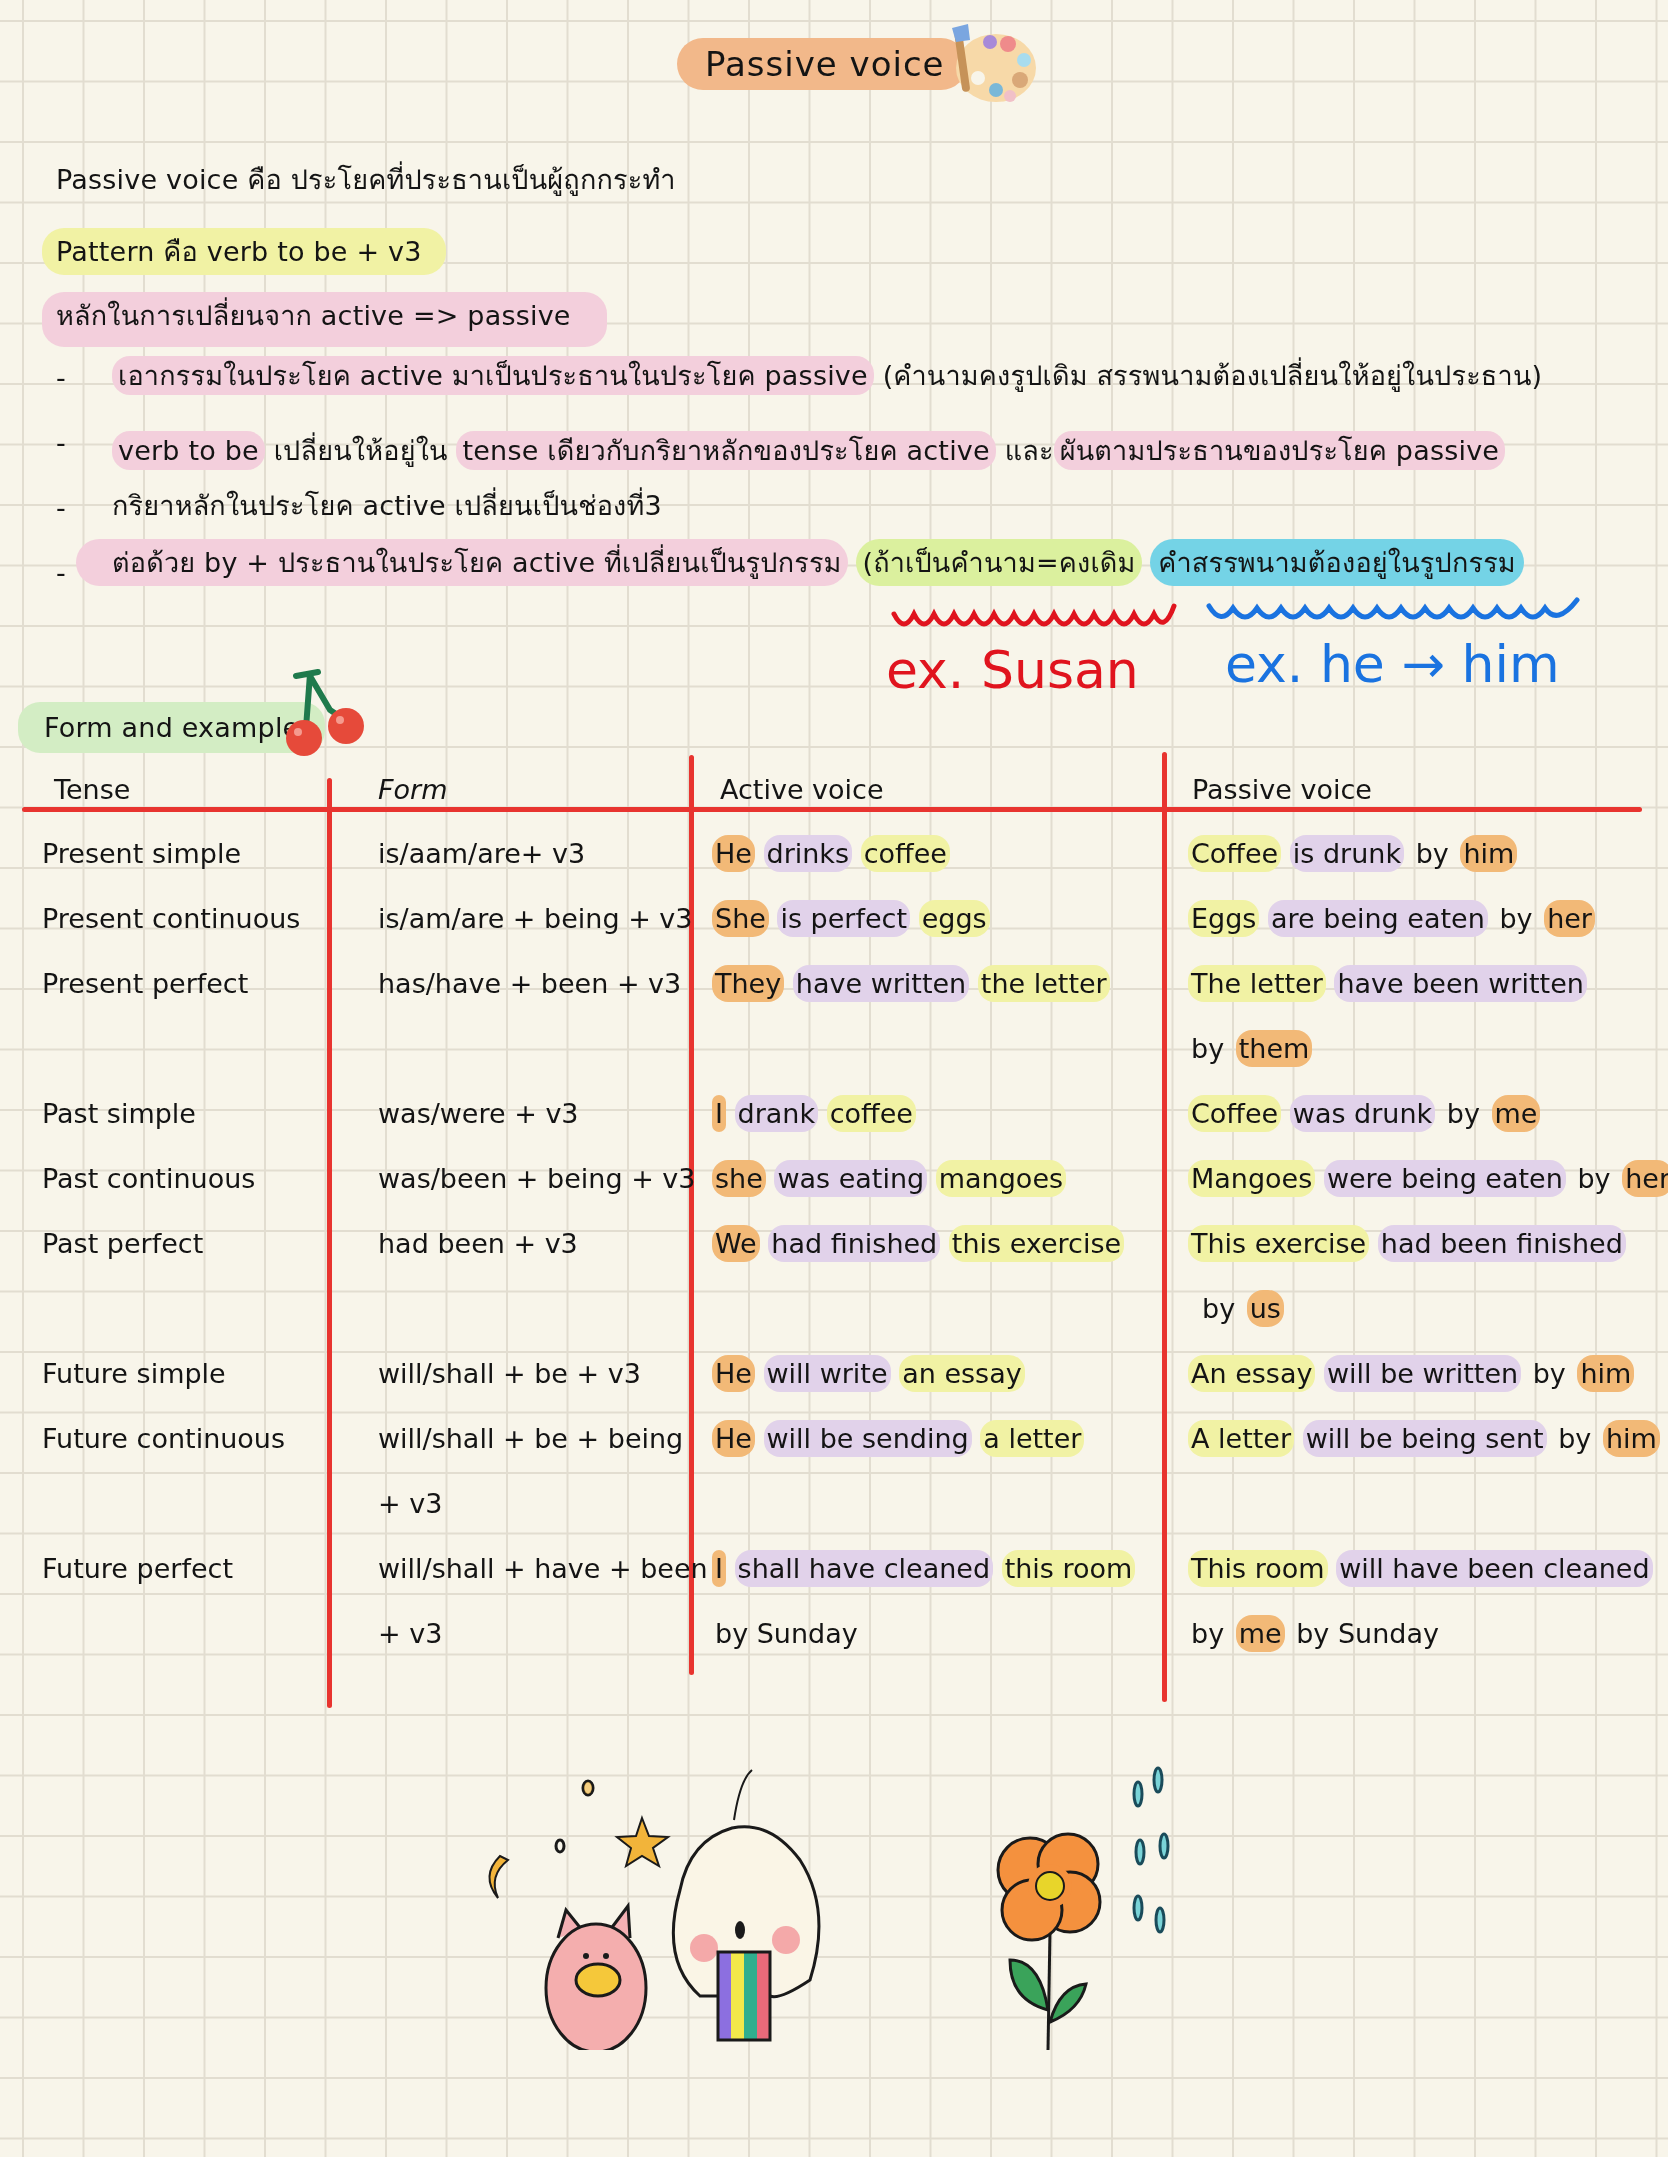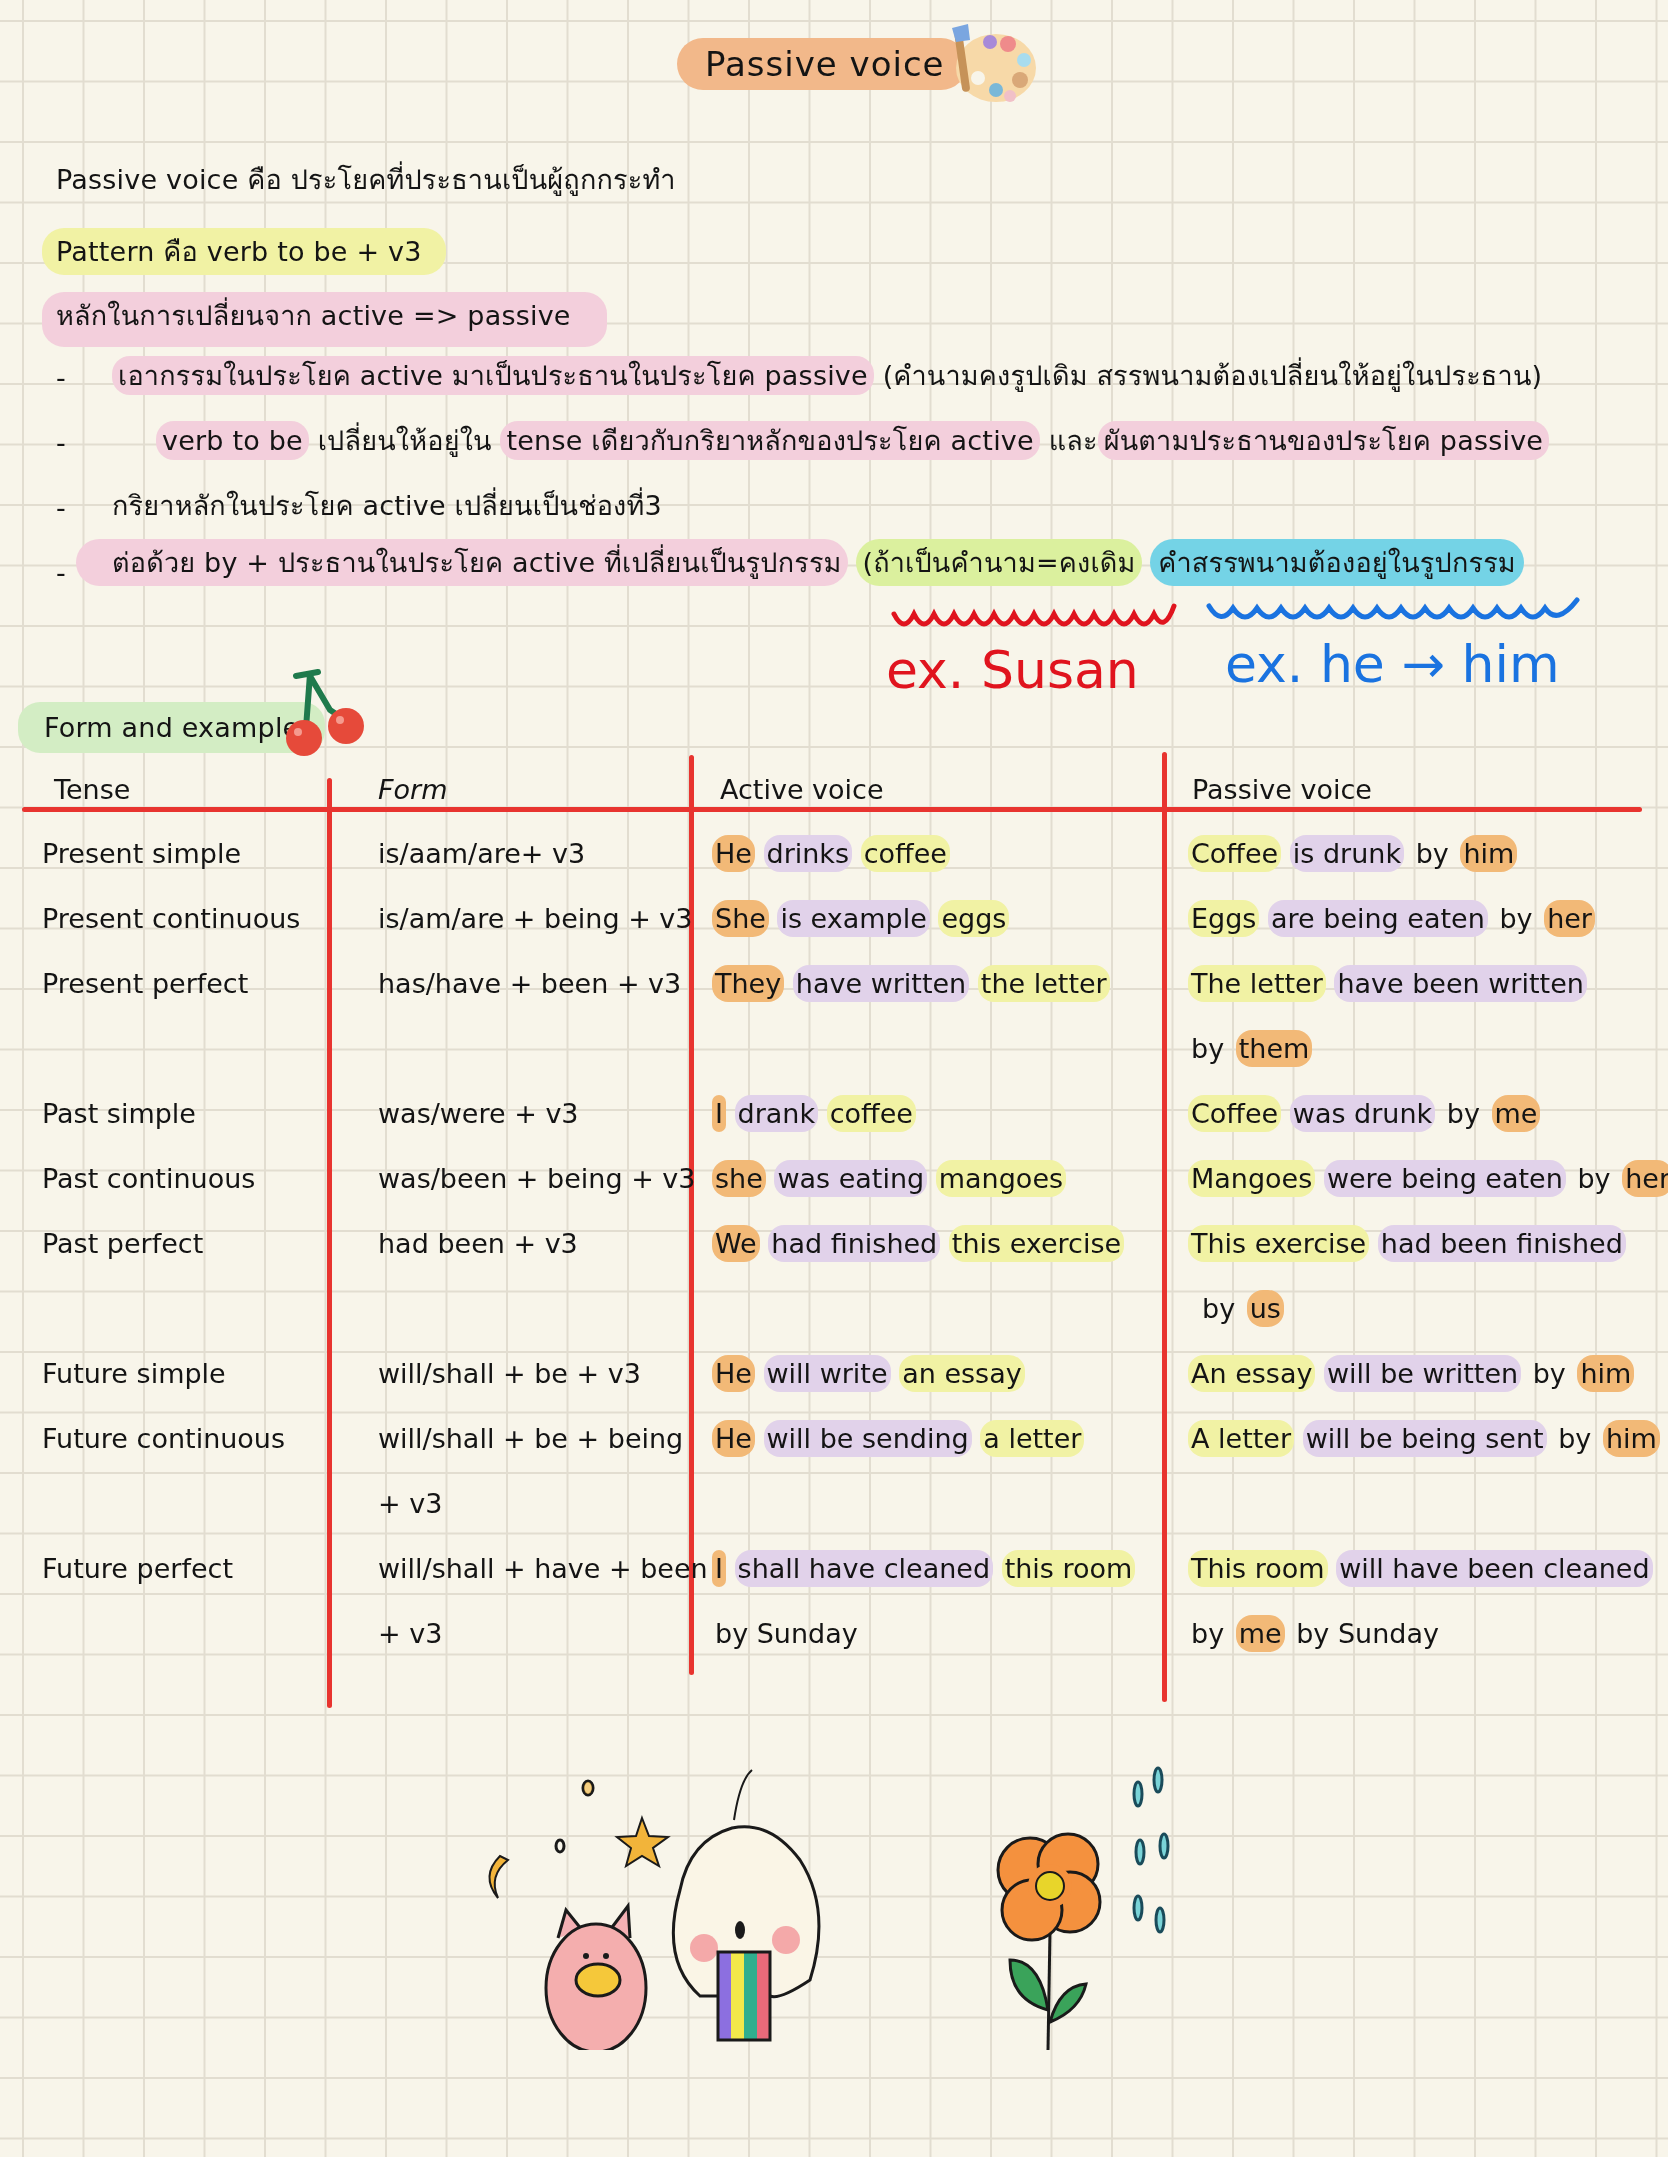--- a/index.html
+++ b/index.html
@@ -63,21 +63,21 @@
 <div class="abs txt" style="left:56px; top:166px;">Passive voice คือ ประโยคที่ประธานเป็นผู้ถูกกระทำ</div>
 <div class="abs txt hl yellow" style="left:42px; top:228px; padding:10px 24px 10px 14px;">Pattern คือ verb to be + v3</div>
 <div class="abs txt hl pink" style="left:42px; top:292px; padding:10px 36px 18px 14px;">หลักในการเปลี่ยนจาก active =&gt; passive</div>
 
 <div class="abs bullet-dash" style="left:56px; top:362px;">-</div>
 <div class="abs txt" style="left:112px; top:362px;">
   <span class="mark pink">เอากรรมในประโยค active มาเป็นประธานในประโยค passive</span><span> (คำนามคงรูปเดิม สรรพนามต้องเปลี่ยนให้อยู่ในประธาน)</span>
 </div>
 
 <div class="abs bullet-dash" style="left:56px; top:427px;">-</div>
-<div class="abs txt" style="left:112px; top:427px;margin-left:44px;">
+<div class="abs txt" style="left:112px; top:437px;">
   <span class="mark pink">verb to be</span><span> เปลี่ยนให้อยู่ใน </span><span class="mark pink">tense เดียวกับกริยาหลักของประโยค active</span><span> และ</span><span class="mark pink">ผันตามประธานของประโยค passive</span>
 </div>
 
 <div class="abs bullet-dash" style="left:56px; top:492px;">-</div>
 <div class="abs txt" style="left:112px; top:492px;">กริยาหลักในประโยค active เปลี่ยนเป็นช่องที่3</div>
 
 <div class="abs bullet-dash" style="left:56px; top:557px;">-</div>
 <div class="abs txt" style="left:76px; top:549px;">
   <span class="mark pink" style="padding:8px 6px 8px 36px; border-radius:24px;">ต่อด้วย by + ประธานในประโยค active ที่เปลี่ยนเป็นรูปกรรม</span>
   <span class="mark lime" style="padding:8px 6px; border-radius:24px;">(ถ้าเป็นคำนาม=คงเดิม</span>
@@ -112,21 +112,21 @@
 <div class="tcell" style="left:720px; top:776px;">Active voice</div>
 <div class="tcell" style="left:1192px; top:776px;">Passive voice</div>
 
 <div id="table-rows">
     <div class="tcell" style="left: 42px; top: 840px;">Present simple</div>
     <div class="tcell" style="left: 378px; top: 840px;">is/aam/are+ v3</div>
     <div class="tcell" style="left: 712px; top: 840px;"><span class="w orange">He</span> <span class="w purple">drinks</span> <span class="w yellow">coffee</span></div>
     <div class="tcell" style="left: 1188px; top: 840px;"><span class="w yellow">Coffee</span> <span class="w purple">is drunk</span> <span class="w">by</span> <span class="w orange">him</span></div>
     <div class="tcell" style="left: 42px; top: 905px;">Present continuous</div>
     <div class="tcell" style="left: 378px; top: 905px;">is/am/are + being + v3</div>
-    <div class="tcell" style="left: 712px; top: 905px;"><span class="w orange">She</span> <span class="w purple">is example</span> <span class="w yellow">eggs</span></div>
+    <div class="tcell" style="left: 712px; top: 905px;"><span class="w orange">She</span> <span class="w purple">is perfect</span> <span class="w yellow">eggs</span></div>
     <div class="tcell" style="left: 1188px; top: 905px;"><span class="w yellow">Eggs</span> <span class="w purple">are being eaten</span> <span class="w">by</span> <span class="w orange">her</span></div>
     <div class="tcell" style="left: 42px; top: 970px;">Present perfect</div>
     <div class="tcell" style="left: 378px; top: 970px;">has/have + been + v3</div>
     <div class="tcell" style="left: 712px; top: 970px;"><span class="w orange">They</span> <span class="w purple">have written</span> <span class="w yellow">the letter</span></div>
     <div class="tcell" style="left: 1188px; top: 970px;"><span class="w yellow">The letter</span> <span class="w purple">have been written</span></div>
     <div class="tcell" style="left: 42px; top: 1035px;"></div>
     <div class="tcell" style="left: 378px; top: 1035px;"></div>
     <div class="tcell" style="left: 712px; top: 1035px;"></div>
     <div class="tcell" style="left: 1188px; top: 1035px;"><span class="w">by</span> <span class="w orange">them</span></div>
     <div class="tcell" style="left: 42px; top: 1100px;">Past simple</div>

